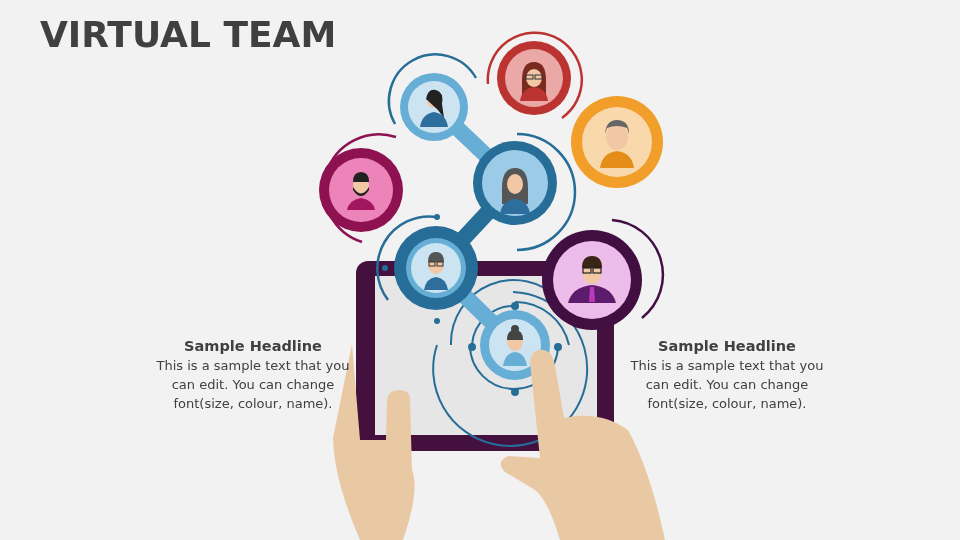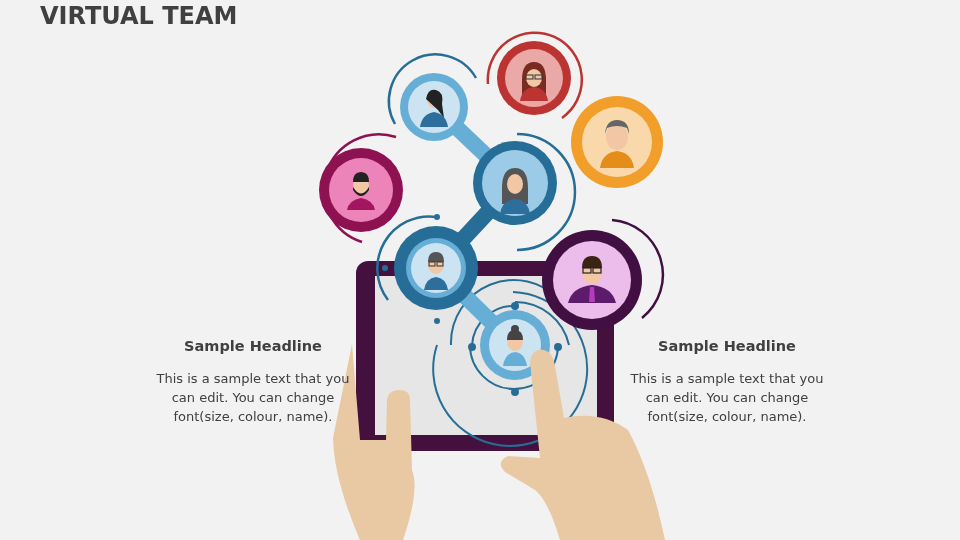--- a/index.html
+++ b/index.html
@@ -1,19 +1,19 @@
 <!DOCTYPE html>
 <html><head>
 <meta charset="utf-8">
 <style>
   html,body{margin:0;padding:0;}
   body{width:960px;height:540px;background:#f2f2f2;position:relative;overflow:hidden;font-family:"DejaVu Sans","Liberation Sans",sans-serif;}
-  .title{position:absolute;left:40px;top:2px;font-size:24px;font-weight:bold;color:#404040;letter-spacing:0px;}
+  .title{position:absolute;left:40px;top:14px;font-size:36px;font-weight:bold;color:#404040;letter-spacing:0px;}
   .textblock{position:absolute;width:210px;text-align:center;color:#404040;}
-  .textblock .head{font-weight:bold;font-size:14.5px;margin-bottom:15px;}
+  .textblock .head{font-weight:bold;font-size:14.5px;margin-bottom:2px;}
   .textblock .body{font-size:13px;line-height:19px;}
   #left-block{left:148px;top:338px;}
   #right-block{left:622px;top:338px;}
   svg{position:absolute;left:0;top:0;}
 </style>
 </head>
 <body>
 
 <div class="title">VIRTUAL TEAM</div>
 

